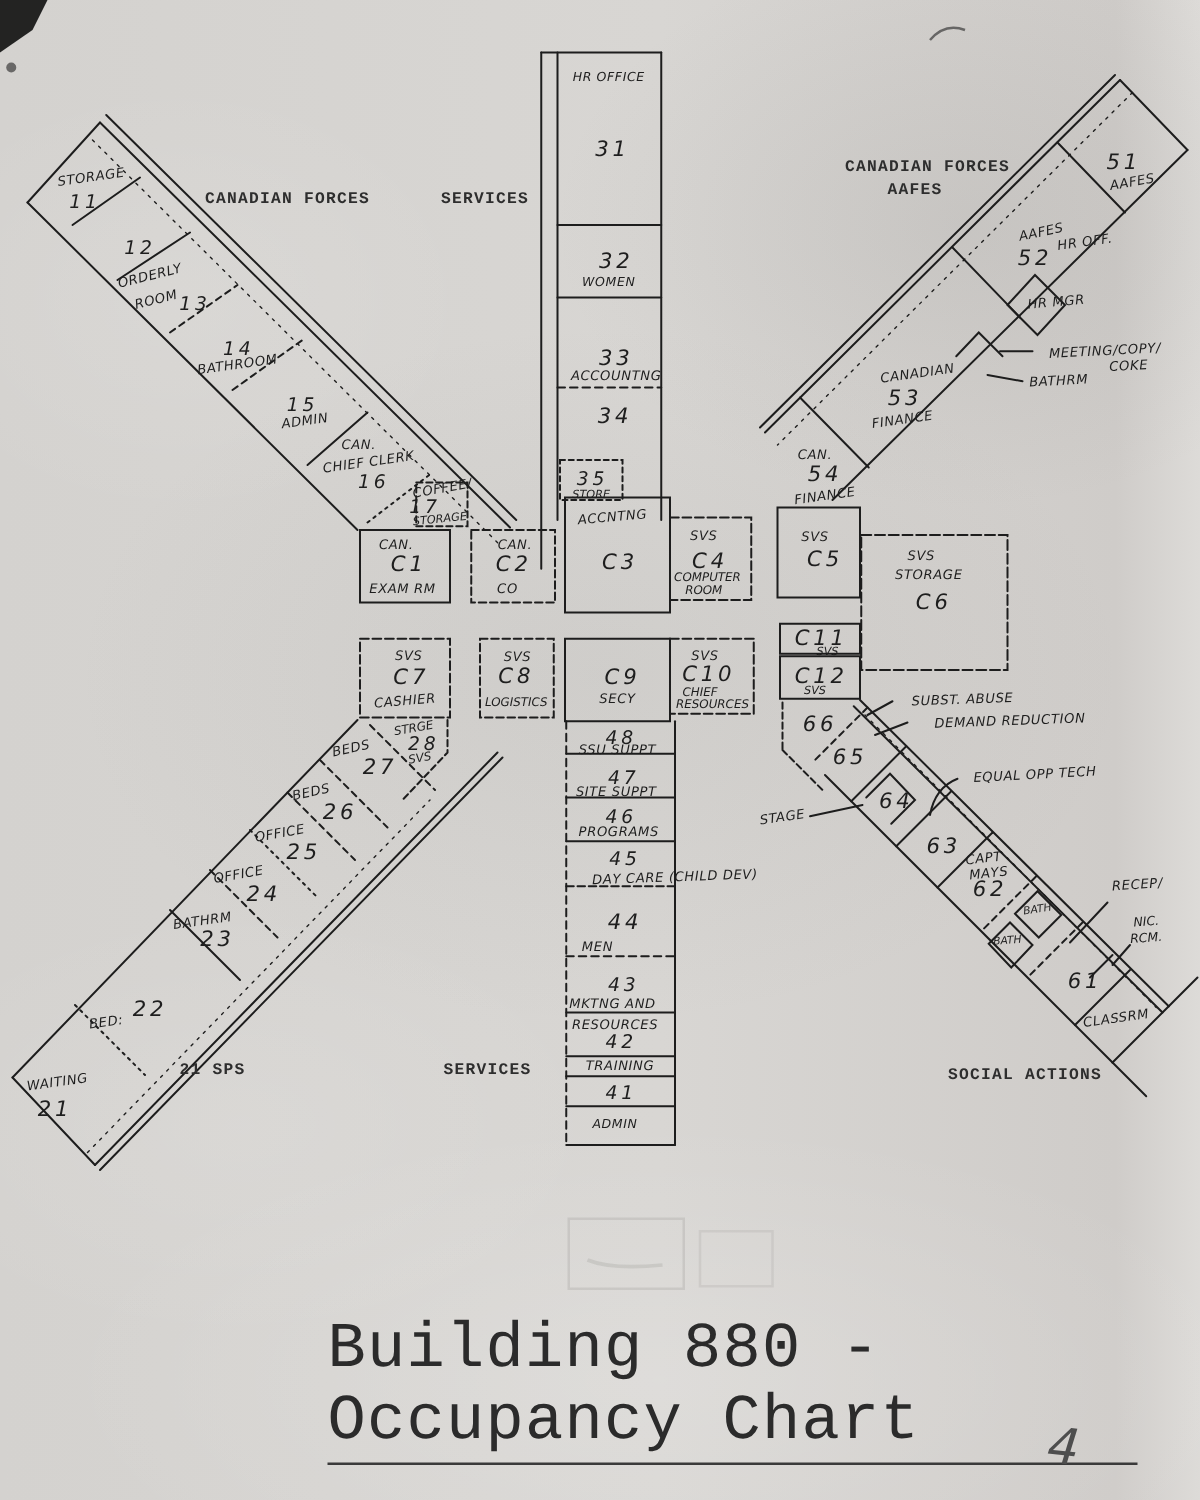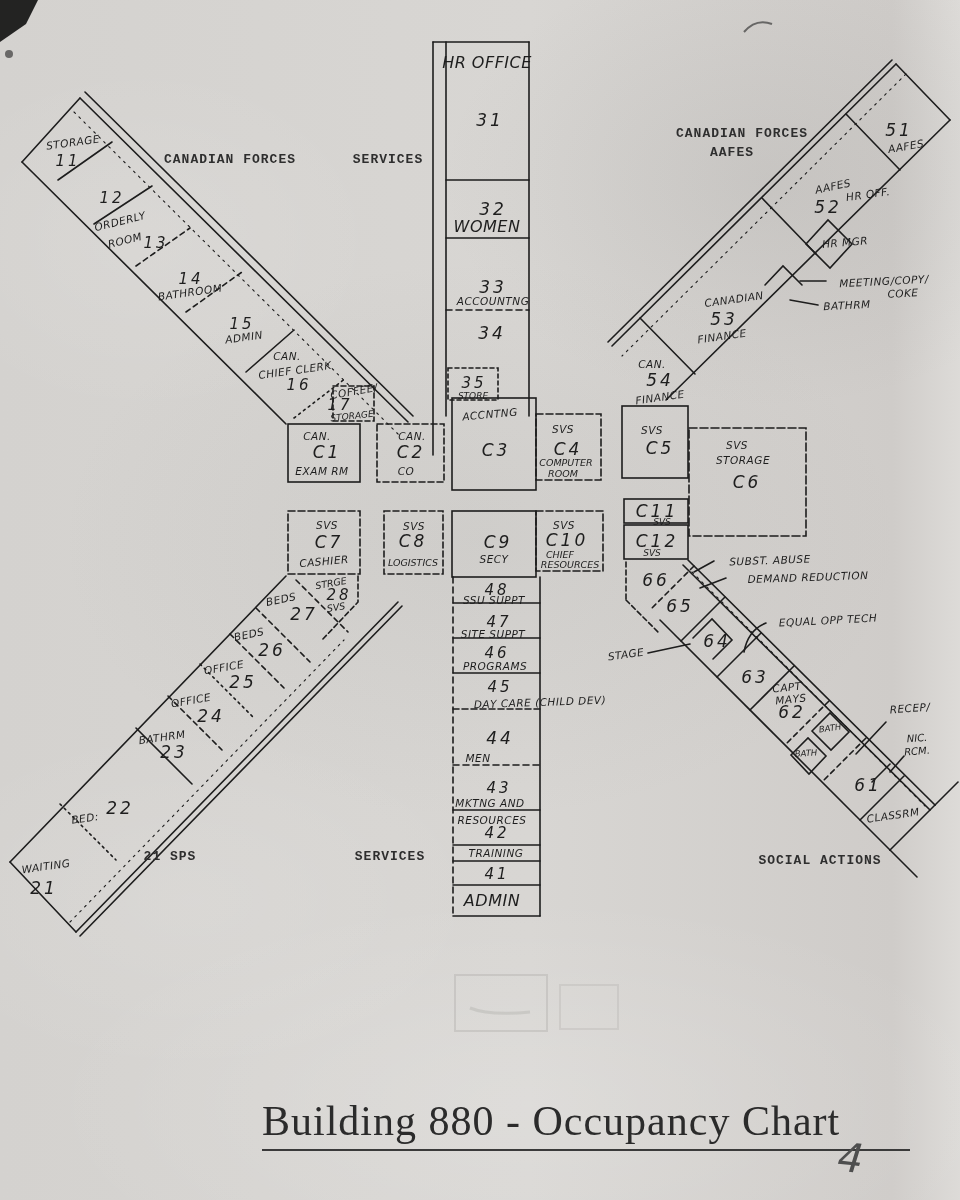--- a/index.html
+++ b/index.html
@@ -15,31 +15,31 @@
       #d6d4d1;
     font-family:"DejaVu Sans",sans-serif;
   }
   svg.lines{position:absolute;left:0;top:0;}
   .lbl{
     position:absolute;white-space:nowrap;color:#1e1e1e;
     font-family:"DejaVu Sans",sans-serif;font-style:italic;
     transform:translate(-50%,-50%);
   }
   .sm{font-size:10.5px;letter-spacing:.5px;}
-  .md{font-size:16px;letter-spacing:.5px;}
+  .md{font-size:10px;letter-spacing:.5px;}
   .num{font-size:15px;letter-spacing:3px;font-weight:500;}
   .numlg{font-size:17px;letter-spacing:3px;font-weight:500;}
   .typed{
     font-family:"Liberation Mono","DejaVu Sans Mono",monospace;font-style:normal;
     font-size:13px;letter-spacing:1px;color:#2e2e2e;font-weight:700;
   }
   .title-main{
-    position:absolute;left:262px;top:1097px;width:648px;
-    font-family:Liberation Serif, serif;
-    font-size:42px;color:#2b2b2b;letter-spacing:1px;font-weight:400;
+    position:absolute;left:262px;top:1052px;width:648px;
+    font-family:Liberation Mono, monospace;
+    font-size:51px;color:#2b2b2b;letter-spacing:1px;font-weight:400;
     border-bottom:2px solid #3a3a3a;padding-bottom:4px;
   }
   .title-sub{
     position:absolute;left:263px;top:1103px;
     font-family:"Liberation Mono","DejaVu Sans Mono",monospace;
     font-size:15px;letter-spacing:.5px;color:#333;font-weight:700;
   }
   .pagenum{
     position:absolute;left:838px;top:1135px;font-size:40px;color:#4e4e4e;
     font-style:italic;transform:rotate(6deg);font-family:"DejaVu Sans",sans-serif;font-weight:300;

